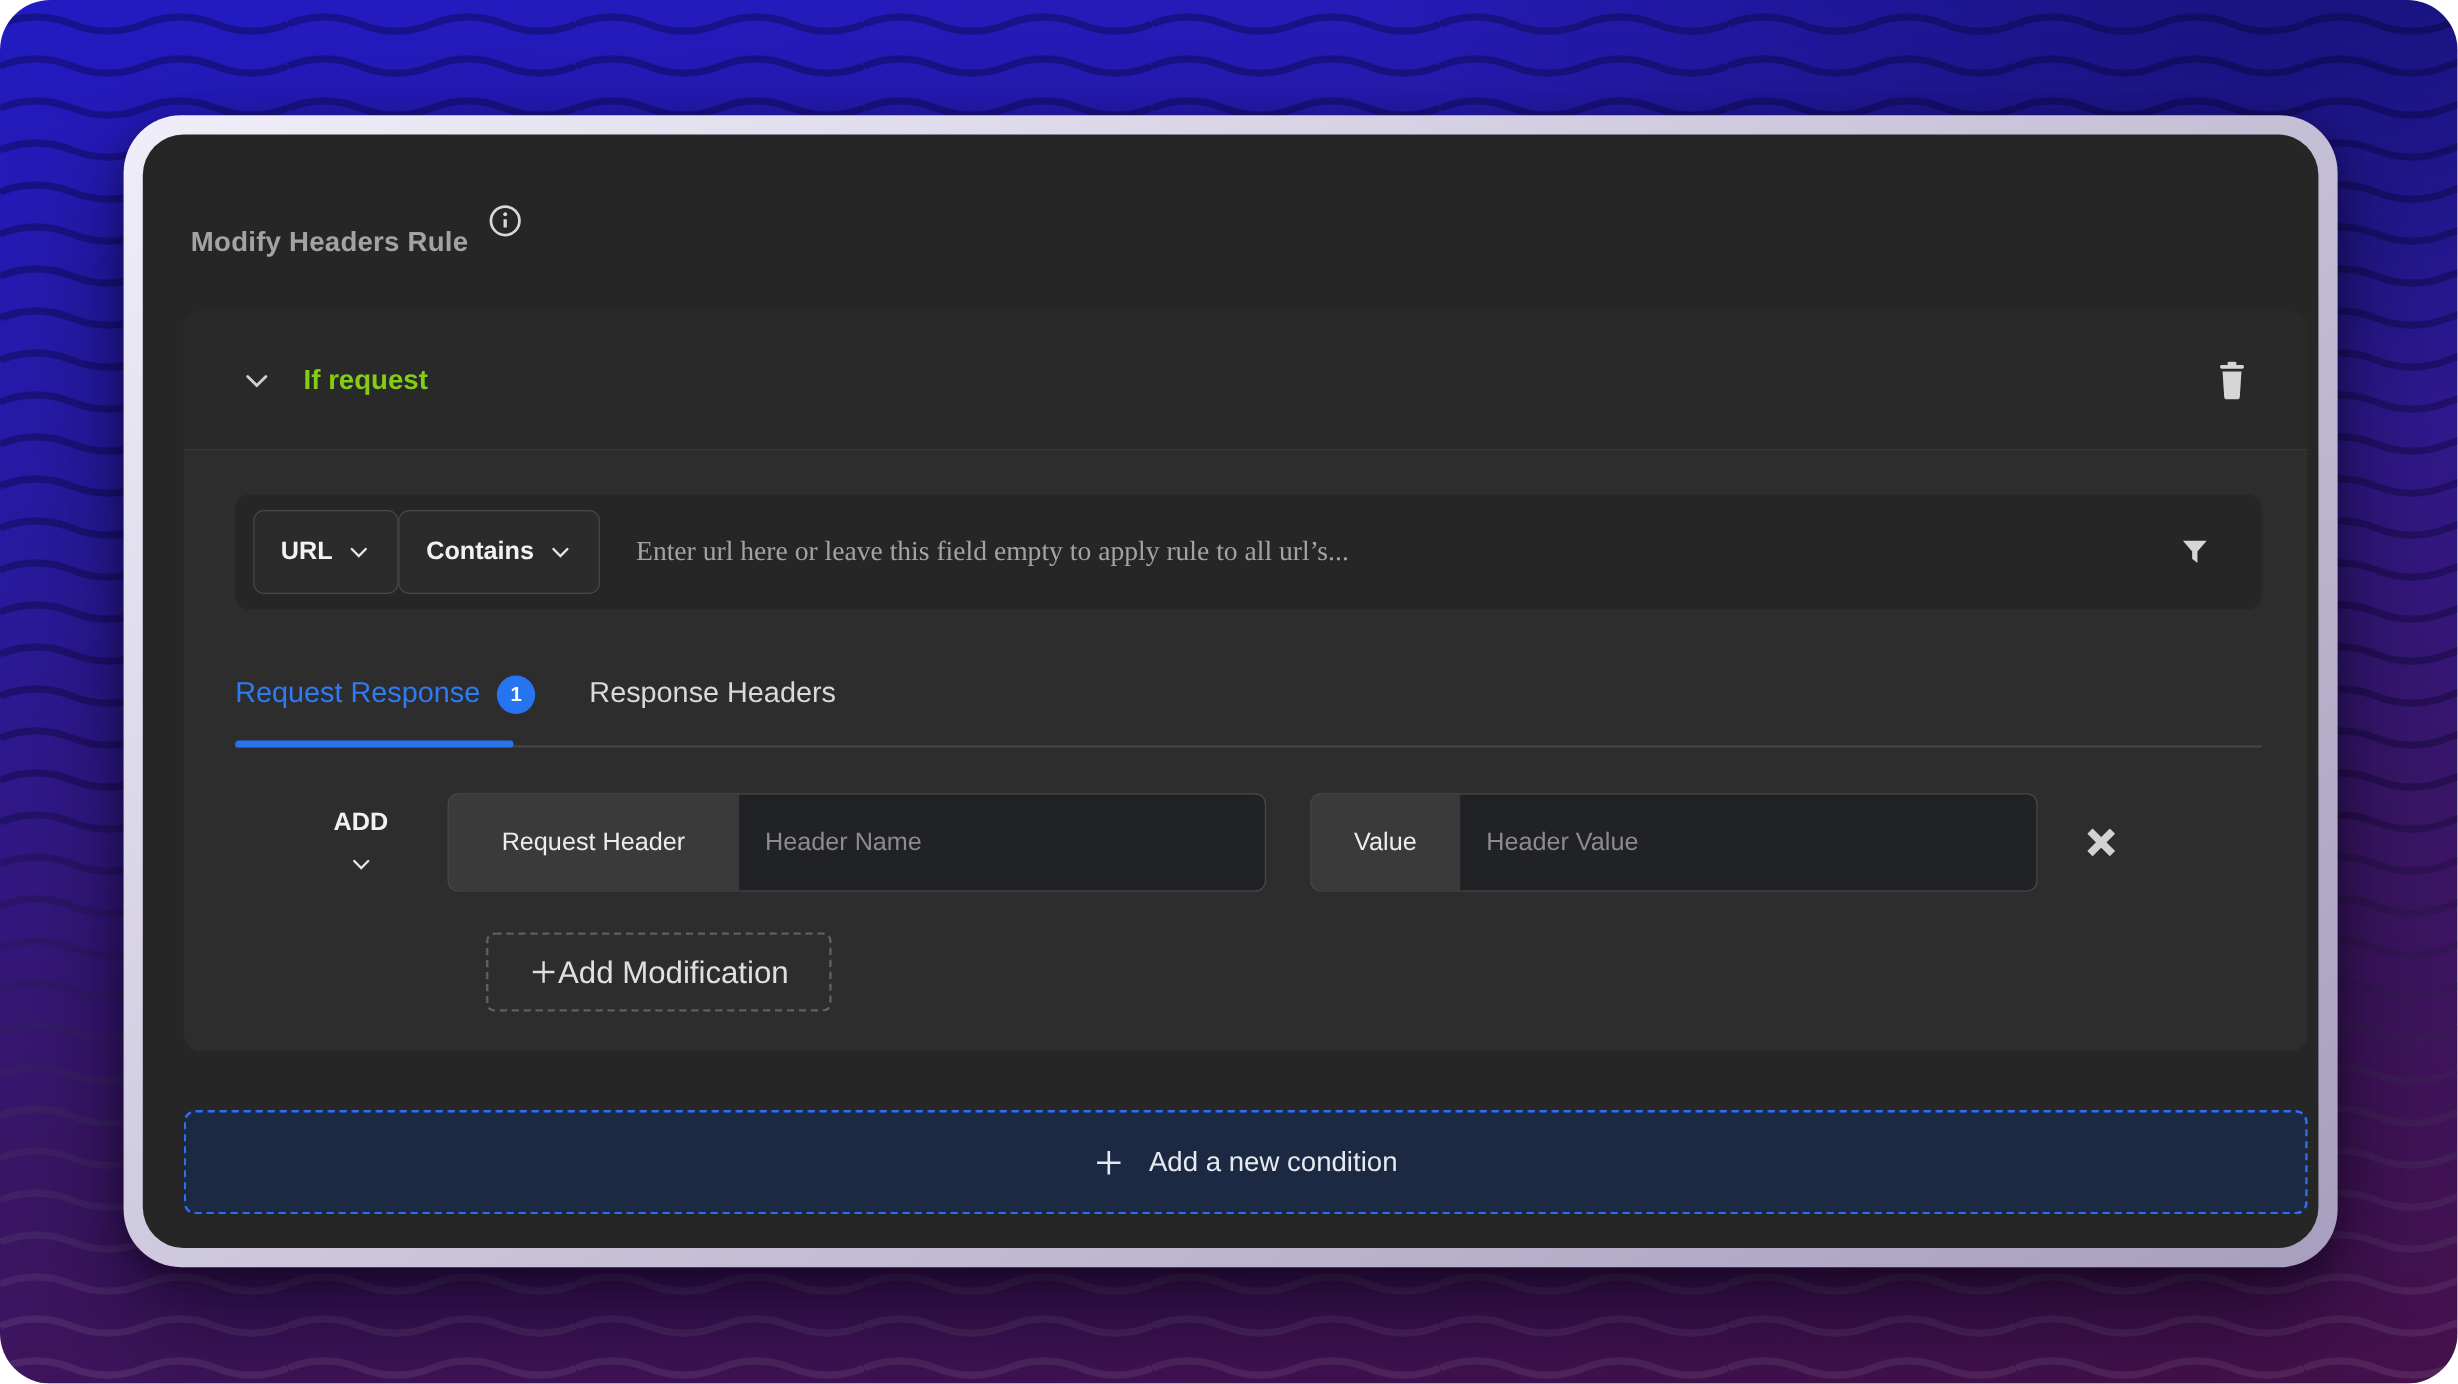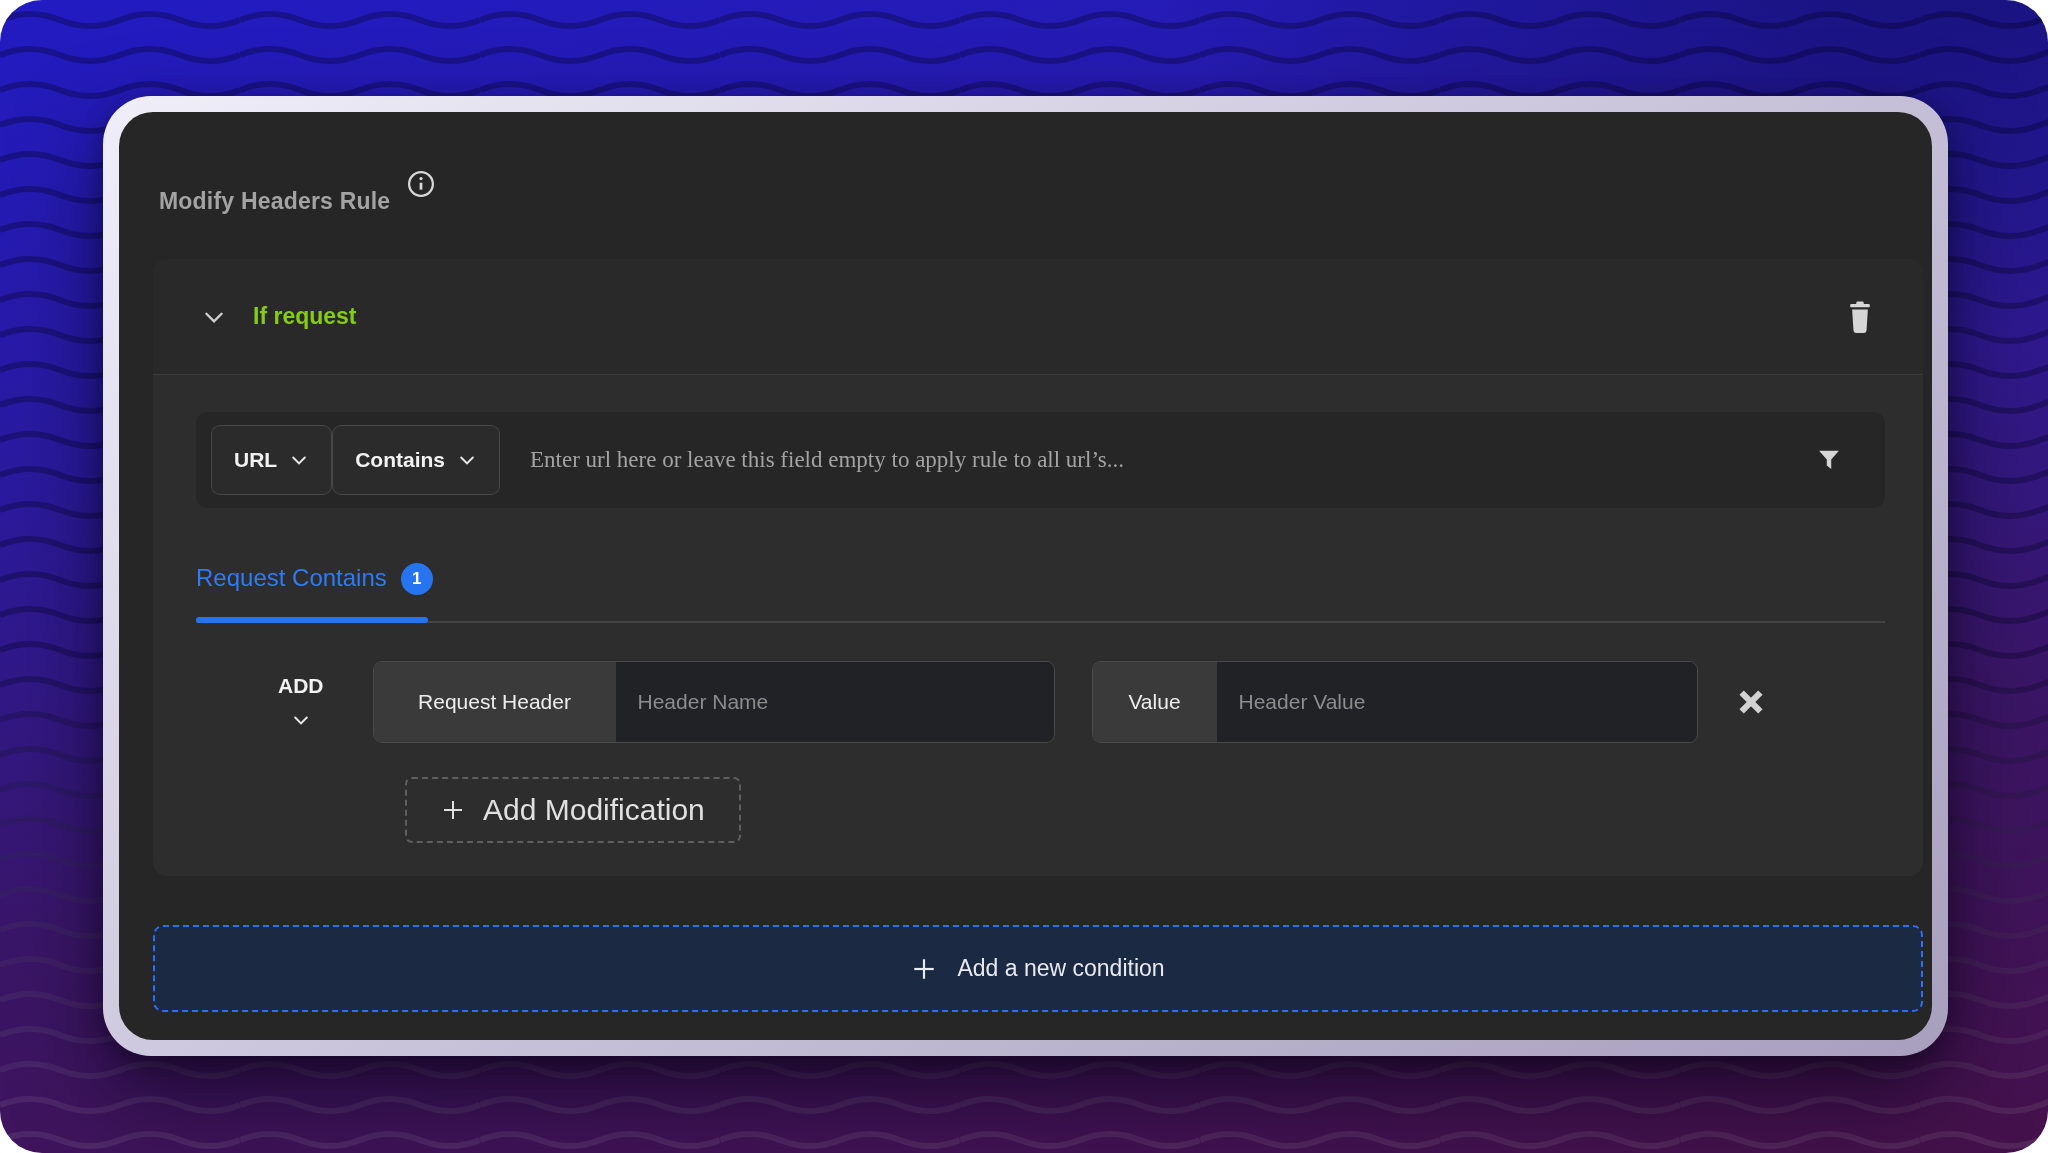--- a/index.html
+++ b/index.html
@@ -88,22 +88,22 @@
     flex:1; min-width:0; background:#212225; border:none; outline:none; padding:0 22px;
     color:#e6e6e6; font-size:21px; font-family:inherit;
   }
   .group input::placeholder { color:#8c8c8c; }
   .close-btn { margin-left:38px; }
 
   
   .add-mod {
     margin-top:34px; margin-left:209px; height:66px; padding:0 34px;
     background:transparent; border:2px dashed #5f5f5f; border-radius:7px;
-    display:inline-flex; align-items:center; gap:18px; cursor:pointer;
-    color:#e0e0e0; font-size:30px; font-family:inherit;
+    display:inline-flex; align-items:center; cursor:pointer;
+    color:#e0e0e0; font-size:26px; font-family:inherit;
   }
 
   
   .add-cond {
     margin-top:49px; margin-left:17px; width:1770px; height:87px;
     background:#1c2942; border:2px dashed #2d6ff0; border-radius:10px;
     display:flex; align-items:center; justify-content:center; gap:20px; cursor:pointer;
     color:#e7eaf1; font-size:23px; font-family:Liberation Sans, sans-serif;
   }
 </style>
@@ -190,22 +190,25 @@
             <input class="url-input" type="text" placeholder="Enter url here or leave this field empty to apply rule to all url’s..." style="">
             <button class="icon-btn">
               <svg width="28" height="28" viewBox="0 0 24 24" fill="#d6d6d6">
                 <path d="M3.5 4 h17 l-6.6 7.6 v8.2 l-3.8 -3 v-5.2 Z"></path>
               </svg>
             </button>
           </div>
 
           <div class="tabs">
             <div class="tab tab--active">
-              <span class="tab-label">Request Contains</span>
+              <span class="tab-label">Request Response</span>
               <span class="badge">1</span>
+            </div>
+            <div class="tab">
+              <span class="tab-label">Response Headers</span>
             </div>
           </div>
 
           <div class="mod-row">
             <button class="add-dd">
               <span>ADD</span>
               <svg width="20" height="20" viewBox="0 0 24 24" fill="none" stroke="#e6e6e6" stroke-width="2.4" stroke-linecap="round">
                   <polyline points="5,9 12,16 19,9"></polyline>
                 </svg>
             </button>

